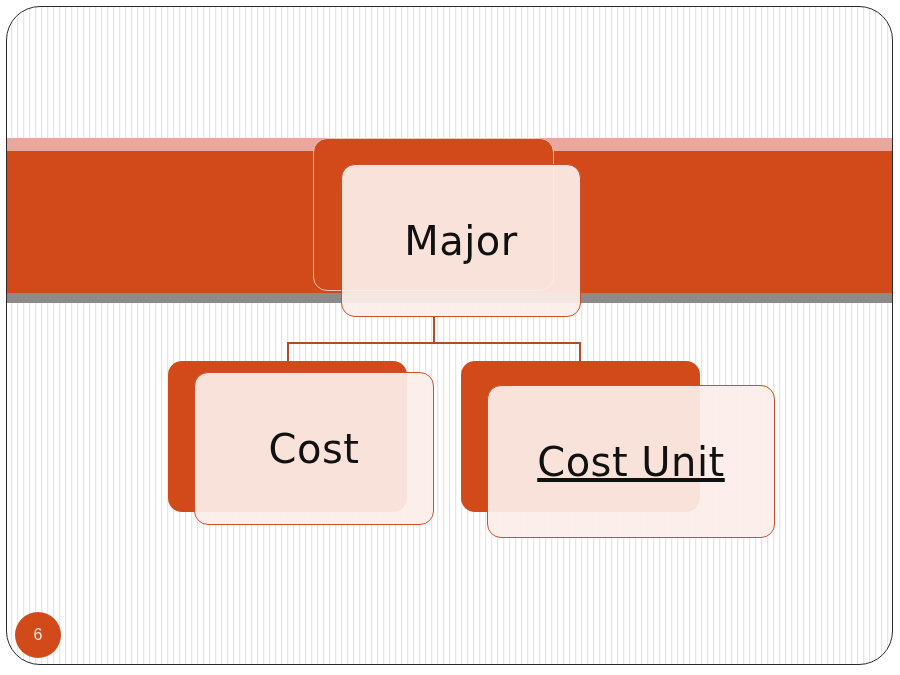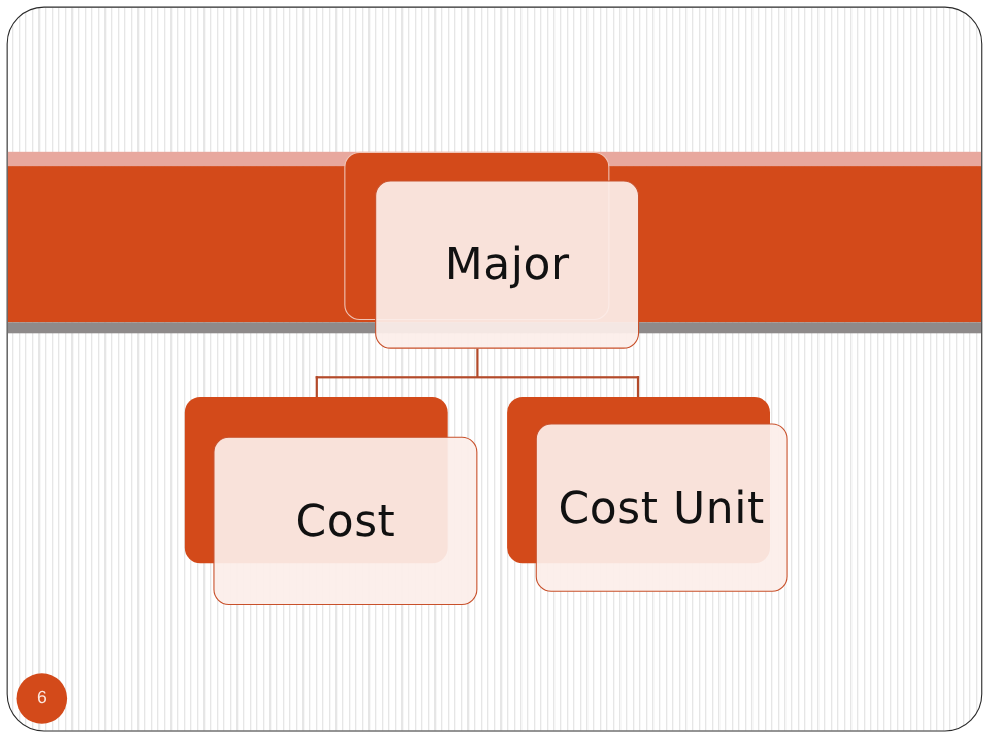--- a/index.html
+++ b/index.html
@@ -117,28 +117,28 @@
       <div>Major</div>
     </div>
   </div>
 
   <div class="line" style="left:426px; top:310px; width:1.5px; height:26px;"></div>
   <div class="line" style="left:280px; top:335px; width:294px; height:1.5px;"></div>
   <div class="line" style="left:280px; top:335px; width:1.5px; height:19px;"></div>
   <div class="line" style="left:572px; top:335px; width:1.5px; height:19px;"></div>
 
   <div class="back-card" style="left:161px; top:354px; width:239px; height:151px;"></div>
-  <div class="front-card" style="left:187px; top:390px; width:240px; height:153px;">
+  <div class="front-card" style="left:187px; top:365px; width:240px; height:153px;">
     <div class="label">
       <div>Cost</div>
     </div>
   </div>
 
   <div class="back-card" style="left:454px; top:354px; width:239px; height:151px;"></div>
-  <div class="front-card" style="left:480px; top:378px; width:229px; height:153px;">
+  <div class="front-card" style="left:480px; top:378px; width:288px; height:153px;text-decoration:underline;">
     <div class="label">
       <div>Cost Unit</div>
     </div>
   </div>
 
   <div class="page-num">
     <span>6</span>
   </div>
 </div>
 

